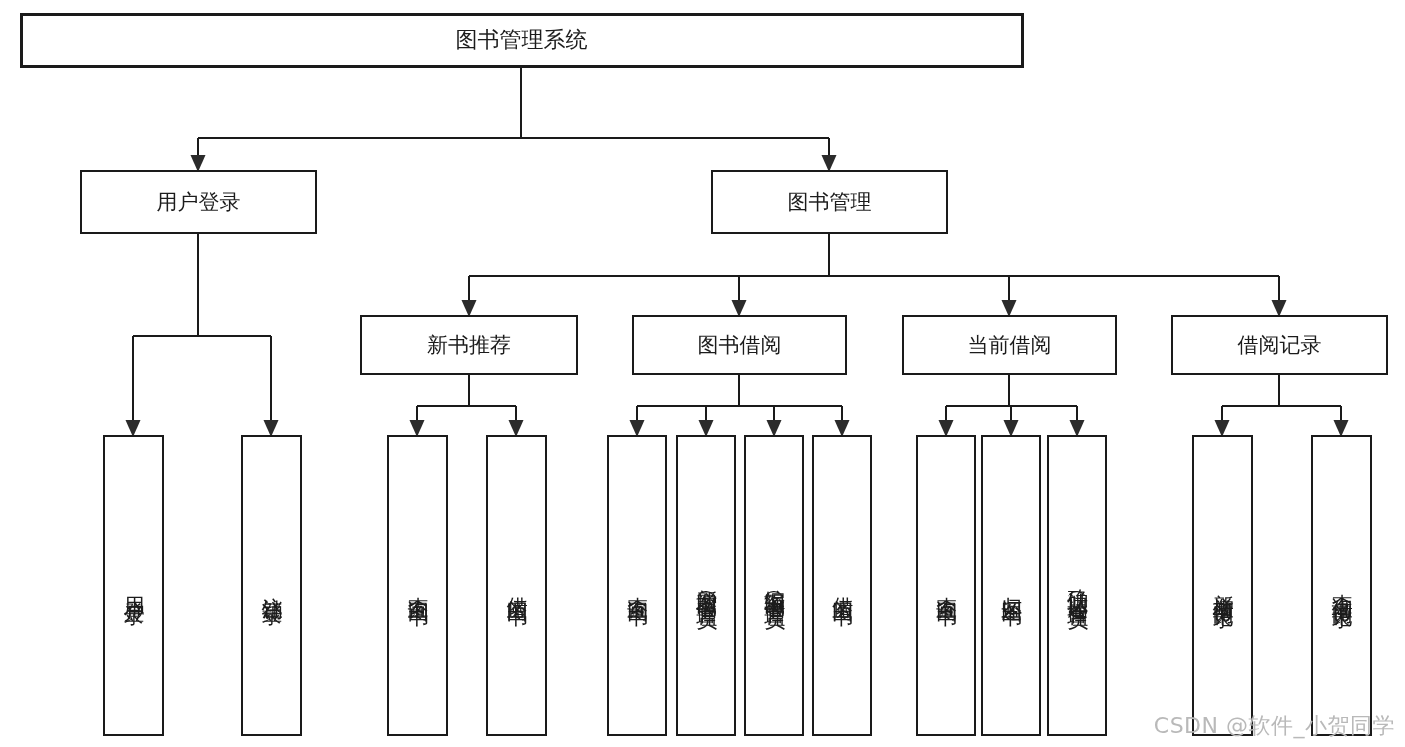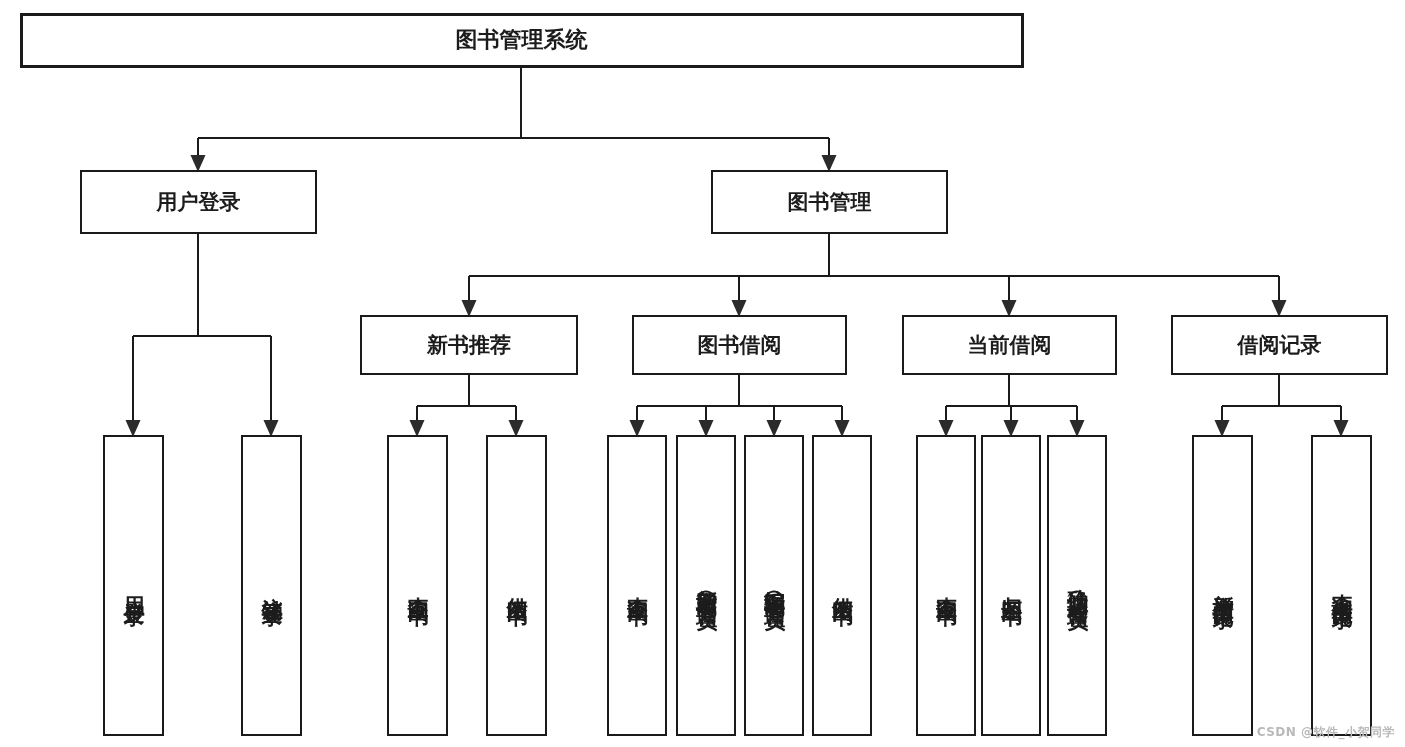--- a/index.html
+++ b/index.html
@@ -13,21 +13,20 @@
     height: 747px;
     font-family: "DejaVu Sans", "Liberation Sans", sans-serif;
     overflow: hidden;
     position: relative;
   }
   #diagram-root {
     position: relative;
     width: 1405px;
     height: 747px;
     background: #ffffff;
-    font-weight: bold;
   }
   svg#structure-chart {
     position: absolute;
     left: 0;
     top: 0;
     width: 1405px;
     height: 747px;
     display: block;
   }
   .node-rect {
@@ -78,21 +77,21 @@
     letter-spacing: 3px;
     color: #1c1c1c;
     white-space: nowrap;
     text-align: center;
   }
   .watermark {
     position: absolute;
     right: 10px;
     bottom: 6px;
     font-family: "DejaVu Sans", "Liberation Sans", sans-serif;
-    font-size: 12px;
+    font-size: 22px;
     color: #b9b9b9;
     letter-spacing: 0.5px;
     user-select: none;
     white-space: nowrap;
   }
 </style>
 </head>
 <body>
 
 <div id="diagram-root">

